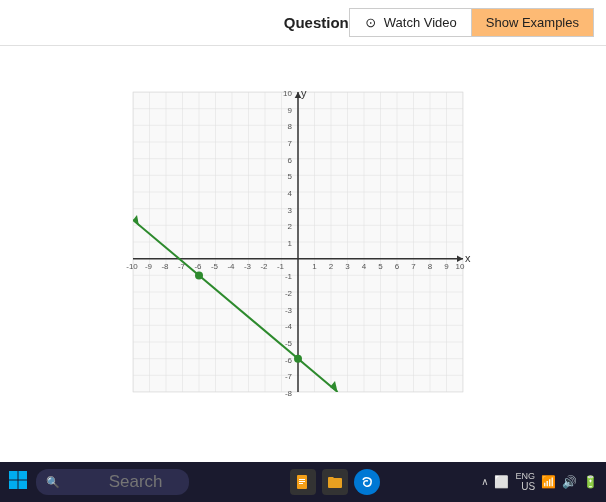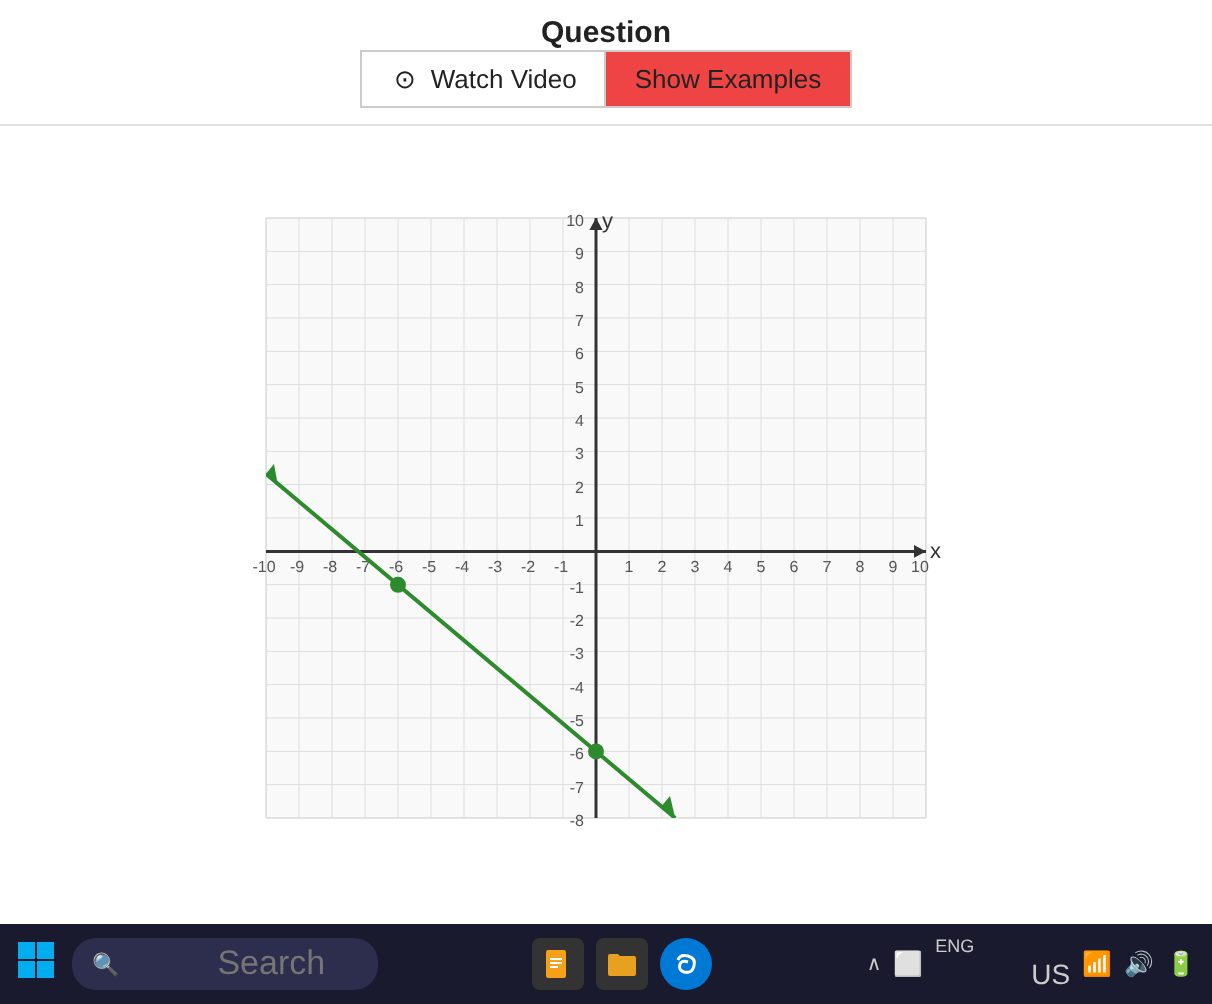--- a/index.html
+++ b/index.html
@@ -9,25 +9,24 @@
       background: #fff;
       font-family: Arial, sans-serif;
       overflow: hidden;
       position: relative;
     }
 
     
     .top-bar {
       display: flex;
       align-items: center;
-      justify-content: center;
+      justify-content: flex-end;
       padding: 8px 12px;
       background: #fff;
       border-bottom: 1px solid #e0e0e0;
-      flex-direction: column;
     }
     .question-label {
       font-weight: bold;
       font-size: 15px;
       color: #222;
     }
     .top-buttons {
       display: flex;
       gap: 0;
     }
@@ -38,21 +37,21 @@
       border: 1px solid #ccc;
       background: #fff;
       padding: 6px 14px;
       font-size: 13px;
       cursor: pointer;
       color: #222;
     }
     .show-examples-btn {
       border: 1px solid #ccc;
       border-left: none;
-      background: #ef4444;
+      background: #fdba74;
       padding: 6px 14px;
       font-size: 13px;
       cursor: pointer;
       color: #222;
     }
     .play-icon {
       width: 14px;
       height: 14px;
       display: inline-flex;
       align-items: center;
@@ -116,21 +115,21 @@
       gap: 6px;
     }
     .taskbar-right {
       display: flex;
       align-items: center;
       gap: 6px;
       font-size: 10px;
       color: #ccc;
     }
     .lang-block {
-      text-align: left;
+      text-align: right;
       line-height: 1.2;
     }
   </style>
 </head>
 <body>
 
 <div class="top-bar">
   <span class="question-label">Question</span>
   <div class="top-buttons">
     <button class="watch-video-btn">
@@ -317,19 +316,19 @@
       </svg>
     </div>
   </div>
 
   <div class="taskbar-right">
 
     <span style="color:#ccc; font-size:10px;">∧</span>
     <span style="color:#ccc; font-size:12px;">⬜</span>
     <div class="lang-block">
       <div style="font-size:9px; color:#ccc;">ENG</div>
-      <div style="font-size:14px; color:#ccc;margin-left:48px;">US</div>
+      <div style="font-size:10px; color:#ccc;">US</div>
     </div>
     <span style="color:#ccc; font-size:12px;">📶</span>
     <span style="color:#ccc; font-size:12px;">🔊</span>
     <span style="color:#ccc; font-size:12px;">🔋</span>
   </div>
 </div>
 
 </body></html>

